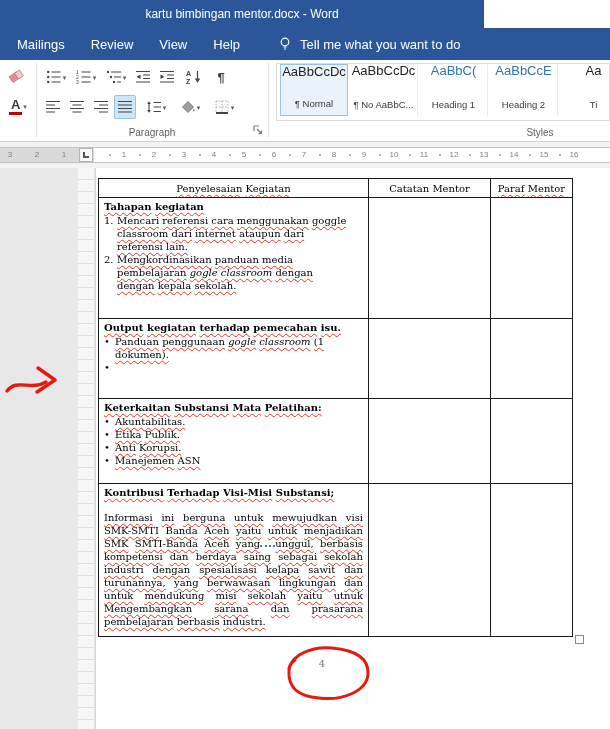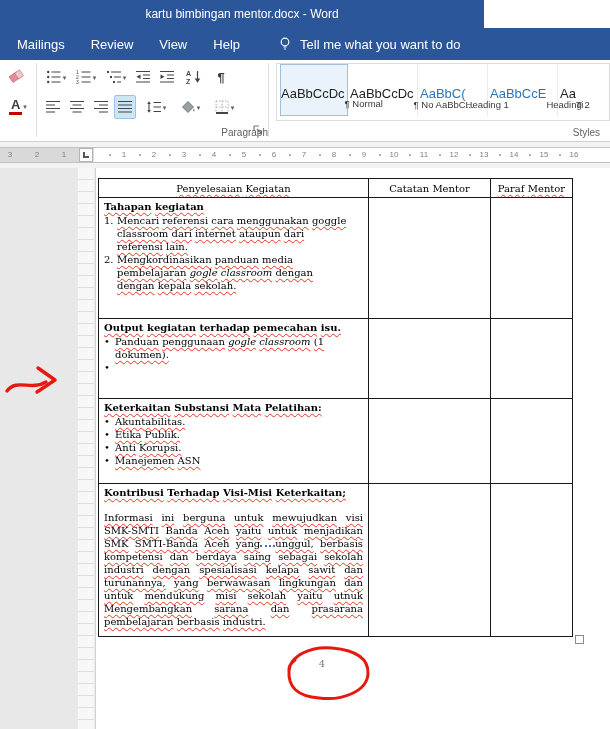--- a/index.html
+++ b/index.html
@@ -17,30 +17,30 @@
 
   
   .ribbon{position:absolute;left:0;top:60px;width:610px;height:82px;background:#fff;border-bottom:1px solid #d2d0ce}
   .rb{position:absolute;display:flex;align-items:center;justify-content:center;gap:1px;height:24px;border-radius:2px}
   .rb.active{background:var(--active_button_bg,#cde6f7);border:1px solid #9cc3e5}
   .ic{width:16px;height:16px;flex:none}
   .ic20{width:20px;height:20px}
   .caret{font-size:7px;color:#605e5c;line-height:1}
   .pilcrow-glyph{font-size:13px;color:#3b3a39;font-weight:bold}
   .vsep{position:absolute;top:3px;height:74px;width:1px;background:#e1e0de}
-  .glabel{position:absolute;top:67px;font-size:10px;color:#605e5c;text-align:right}
+  .glabel{position:absolute;top:67px;font-size:10px;color:#605e5c;text-align:center}
   .fc-stack{display:flex;flex-direction:column;align-items:center;line-height:1}
   .fc-letter{font-size:13px;font-weight:bold;color:#3b3a39}
   .fc-bar{width:13px;height:3px;background:var(--font_color_red,#c00000);margin-top:1px}
   .launcher{position:absolute;width:13px;height:13px}
 
   
   .gallery{position:absolute;left:276px;top:3px;width:334px;height:58px;border:1px solid #dcdcdc;overflow:hidden;background:#fff}
-  .style-item{position:absolute;top:0;height:52px;width:68px;display:flex;flex-direction:row;align-items:center;
-    padding-top:9px;border-right:1px solid #ececec;cursor:default}
+  .style-item{position:absolute;top:0;height:52px;width:68px;display:flex;flex-direction:column;align-items:center;
+    border-right:1px solid #ececec;cursor:default}
   .style-item.sel{background:#eaf3fb;border:1px solid #9fc1e0}
   .style-preview{font-size:13px;color:#222;white-space:nowrap;line-height:1.1}
   .style-preview.blue{color:var(--heading_blue,#2e74b5)}
   .style-preview.big{font-size:13px}
   .style-name{font-size:9.5px;color:#3b3a39;margin-top:auto;margin-bottom:6px;white-space:nowrap}
 
   
   .rulerrow{position:absolute;left:0;top:142px;width:610px;height:26px;background:#f3f3f3}
   .hruler{position:absolute;left:0;top:5px;width:610px;height:16px}
   .rz-gray{position:absolute;left:0;top:0;width:94px;height:16px;background:#d9d9d9;border-top:1px solid #c2c2c2;border-bottom:1px solid #c2c2c2}
@@ -358,21 +358,21 @@
           </div>
           <div class="litem">
             <span class="lmark b">•</span>
             <span class="ltext sq-words"><span class="sqw">Manejemen</span> <span class="sqw">ASN</span></span>
           </div>
         </div>
         <div class="tc"></div>
         <div class="tc"></div>
 
         <div class="tc lastrow">
-          <div class="dtitle sq-words"><span class="sqw">Kontribusi</span> <span class="sqw">Terhadap</span> <span class="sqw">Visi-Misi</span> <span class="sqw">Keterkaitan;</span></div>
+          <div class="dtitle sq-words"><span class="sqw">Kontribusi</span> <span class="sqw">Terhadap</span> <span class="sqw">Visi-Misi</span> <span class="sqw">Substansi;</span></div>
           <div class="para"><span class="sq-words"><span class="sqw">Informasi</span> <span class="sqw">ini</span> <span class="sqw">berguna</span> <span class="sqw">untuk</span> <span class="sqw">mewujudkan</span> <span class="sqw">visi</span> <span class="sqw">SMK-SMTI</span> <span class="sqw">Banda</span> <span class="sqw">Aceh</span> <span class="sqw">yaitu</span> <span class="sqw">untuk</span> <span class="sqw">menjadikan</span> <span class="sqw">SMK</span> <span class="sqw">SMTI-Banda</span> <span class="sqw">Aceh</span> <span class="sqw">yang</span></span><span class="grammar-gap"></span><span class="sq-words"><span class="sqw">unggul,</span> <span class="sqw">berbasis</span> <span class="sqw">kompetensi</span> <span class="sqw">dan</span> <span class="sqw">berdaya</span> <span class="sqw">saing</span> <span class="sqw">sebagai</span> <span class="sqw">sekolah</span> <span class="sqw">industri</span> <span class="sqw">dengan</span> <span class="sqw">spesialisasi</span> <span class="sqw">kelapa</span> <span class="sqw">sawit</span> <span class="sqw">dan</span> <span class="sqw">turunannya,</span> <span class="sqw">yang</span> <span class="sqw">berwawasan</span> <span class="sqw">lingkungan</span> <span class="sqw">dan</span> <span class="sqw">untuk</span> <span class="sqw">mendukung</span> <span class="sqw">misi</span> <span class="sqw">sekolah</span> <span class="sqw">yaitu</span> <span class="sqw">utnuk</span> <span class="sqw">Mengembangkan</span> <span class="sqw">sarana</span> <span class="sqw">dan</span> <span class="sqw">prasarana</span> <span class="sqw">pembelajaran</span> <span class="sqw">berbasis</span> <span class="sqw">industri.</span></span></div>
         </div>
         <div class="tc lastrow"></div>
         <div class="tc lastrow"></div>
       </div>
 
       <div class="table-handle"></div>
       <div class="page-number">4</div>
     </div>
   </div>

